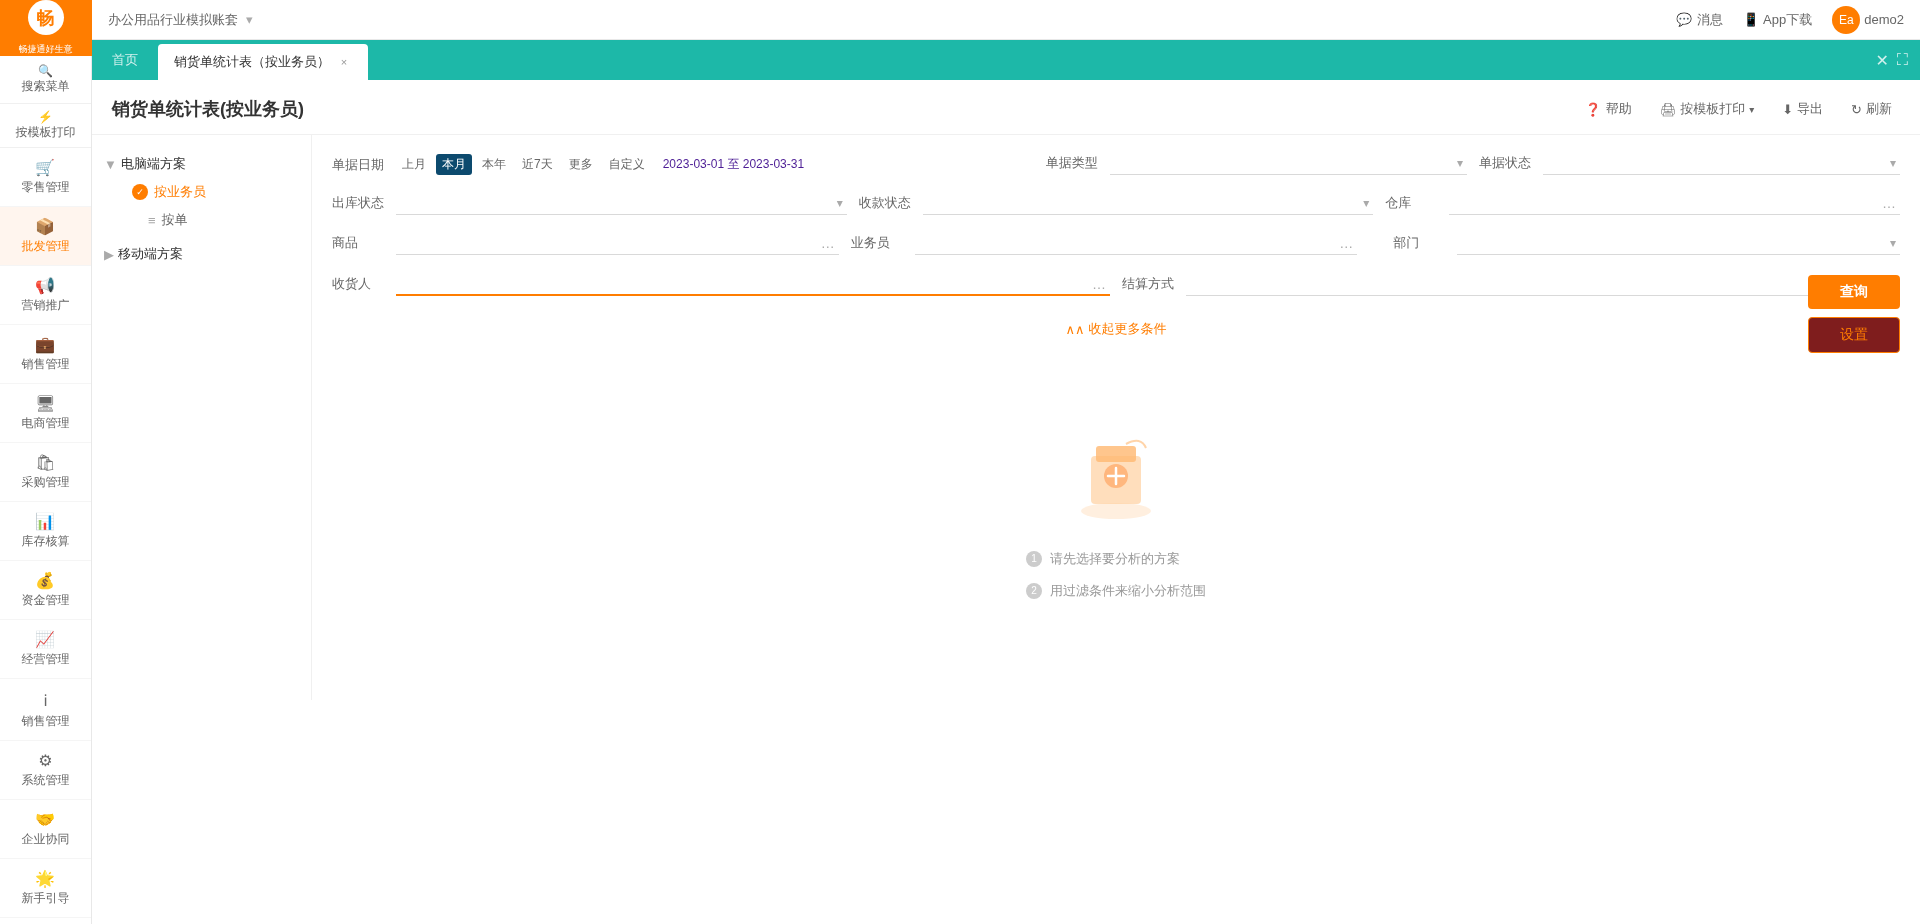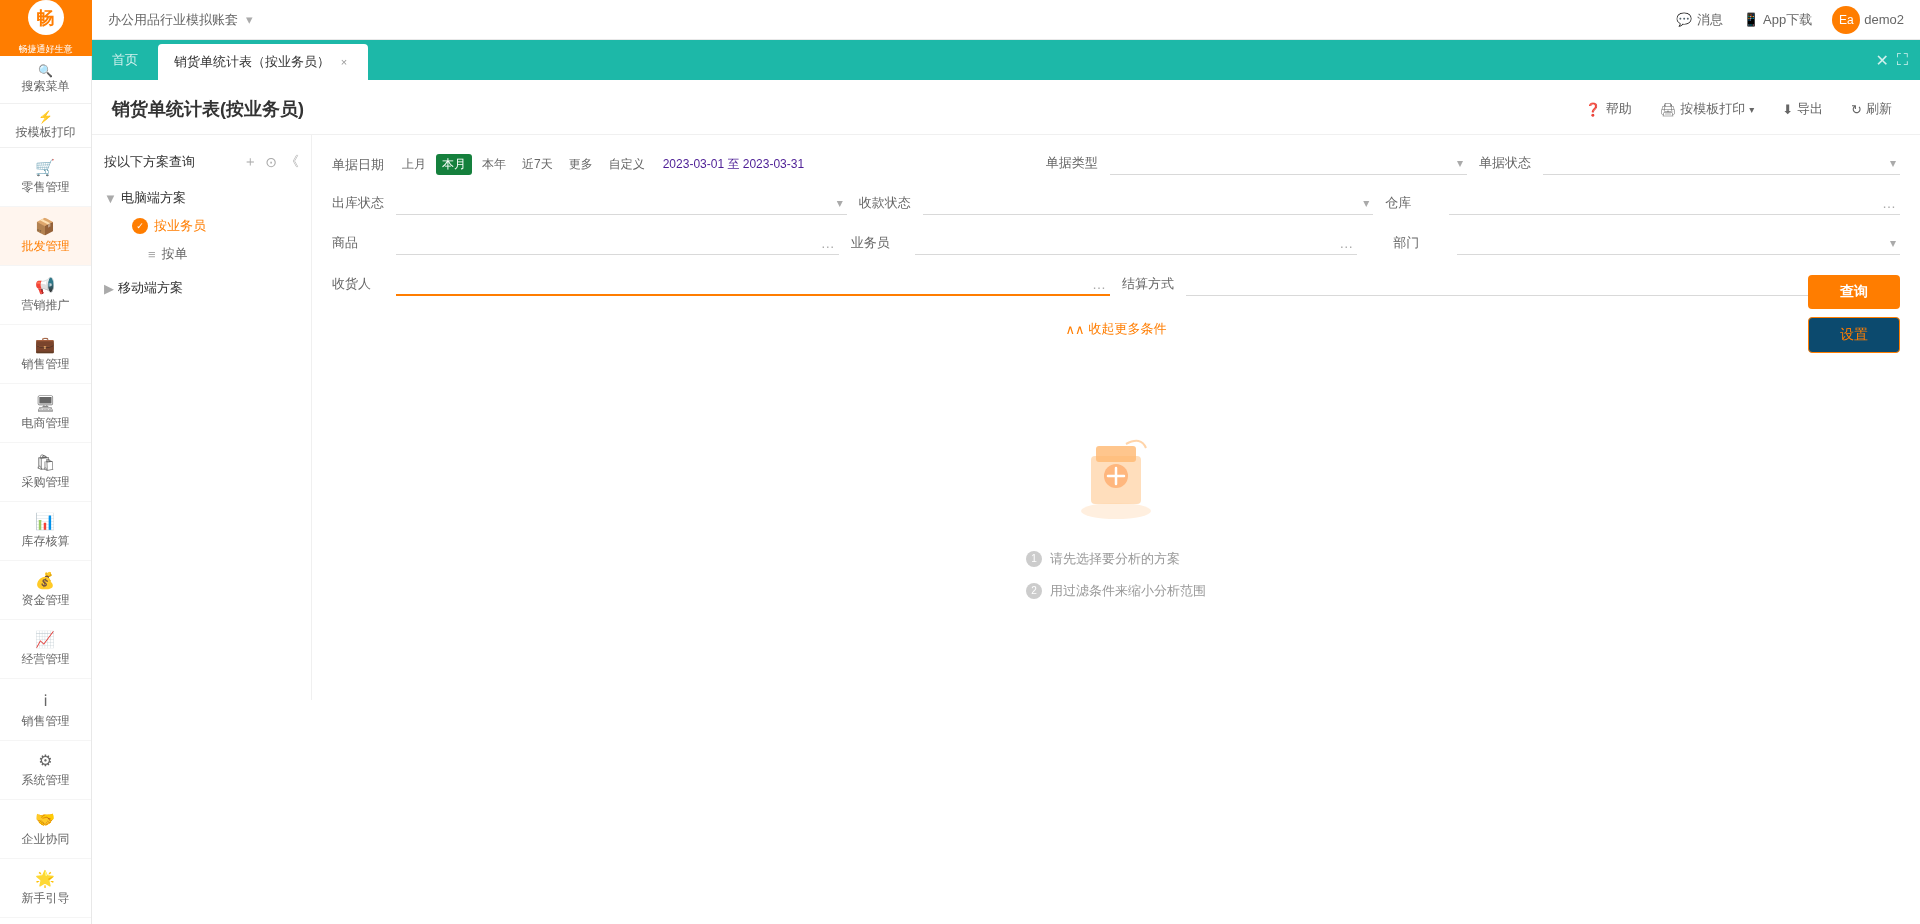--- a/index.html
+++ b/index.html
@@ -63,30 +63,30 @@
     .filter-input { width: 100%; border: none; border-bottom: 1px solid #d9d9d9; padding: 4px 0; font-size: 13px; color: #333; outline: none; background: transparent; }
     .filter-control-with-icon { position: relative; display: flex; align-items: center; }
     .filter-control-with-icon .filter-input, .filter-control-with-icon .filter-select { flex: 1; }
     .dropdown-arrow { position: absolute; right: 4px; color: #aaa; font-size: 12px; pointer-events: none; }
     .dots-btn { position: absolute; right: 4px; color: #aaa; font-size: 14px; cursor: pointer; }
     .clear-btn { color: #aaa; font-size: 12px; cursor: pointer; width: 16px; height: 16px; display: flex; align-items: center; justify-content: center; border-radius: 50%; background: #ddd; margin-right: 20px; }
 
     
     .date-quick { display: flex; align-items: center; gap: 4px; flex: 1; }
     .date-quick-btn { padding: 2px 6px; font-size: 12px; color: #666; cursor: pointer; border-radius: 3px; }
-    .date-quick-btn.active { background: #15803d; color: #fff; border-radius: 3px; }
+    .date-quick-btn.active { background: #0c4a6e; color: #fff; border-radius: 3px; }
     .date-range { font-size: 12px; color: #4c1d95; margin-left: 8px; }
 
     
     .collapse-row { text-align: center; padding: 8px 0; }
     .collapse-btn { color: #ff7d00; font-size: 13px; cursor: pointer; display: inline-flex; align-items: center; gap: 4px; }
 
     
     .query-btn { background: #ff7d00; color: #fff; border: none; padding: 8px 24px; border-radius: 4px; font-size: 14px; cursor: pointer; font-weight: bold; }
-    .settings-btn { background: #0c4a6e; color: #ff7d00; border: 1px solid #ff7d00; padding: 8px 31px; border-radius: 4px; font-size: 14px; cursor: pointer; }
+    .settings-btn { background: #7f1d1d; color: #ff7d00; border: 1px solid #ff7d00; padding: 8px 31px; border-radius: 4px; font-size: 14px; cursor: pointer; }
     .query-settings { position: absolute; right: 20px; top: 140px; display: flex; flex-direction: column; gap: 8px; }
 
     
     .empty-state { display: flex; flex-direction: column; align-items: center; justify-content: center; padding: 80px 0; }
     .empty-icon { width: 100px; height: 100px; margin-bottom: 20px; }
     .empty-tips { color: #999; font-size: 13px; line-height: 2; }
     .empty-tip-item { display: flex; align-items: center; gap: 8px; }
     .tip-num { width: 16px; height: 16px; border-radius: 50%; background: #ccc; color: #fff; font-size: 10px; display: flex; align-items: center; justify-content: center; }
 
     .teal-header { background: #1db8a8; }
@@ -227,28 +227,20 @@
           <div class="page-action-btn">
             <span>↻</span>
             <span>刷新</span>
           </div>
         </div>
       </div>
 
       <div class="filter-layout">
 
         <div class="filter-sidebar">
-          <div class="filter-sidebar-header">
-            <span>按以下方案查询</span>
-            <div class="filter-sidebar-icons">
-              <span>＋</span>
-              <span>⊙</span>
-              <span>《</span>
-            </div>
-          </div>
           <div class="filter-group">
             <div class="filter-group-header">
               <span style="color:#aaa;">▼</span>
               <span>电脑端方案</span>
             </div>
             <div class="filter-sub-item active">
               <div class="item-icon-sm">✓</div>
               <span>按业务员</span>
             </div>
             <div class="filter-sub-sub">

